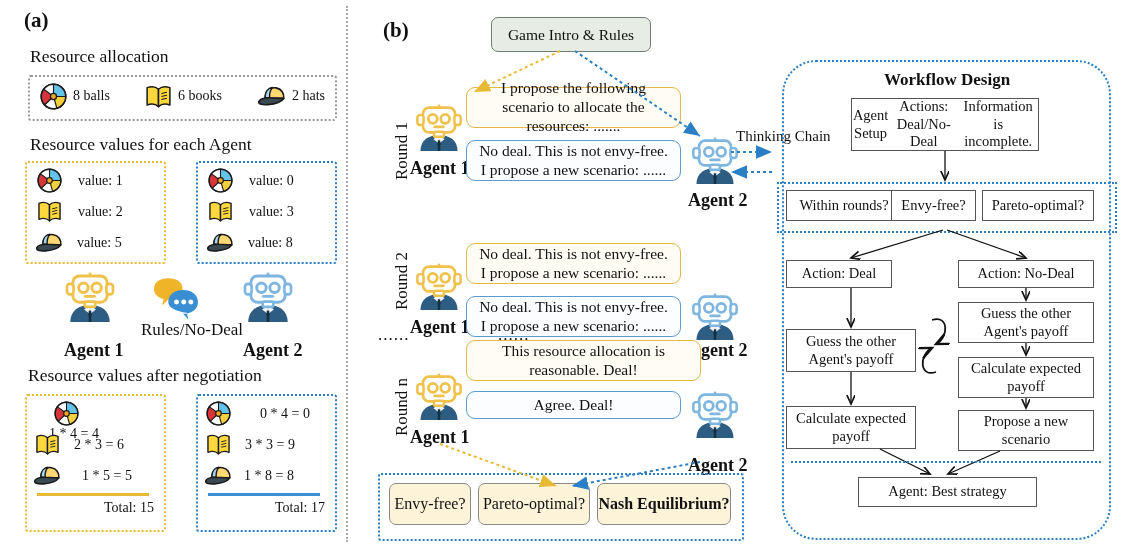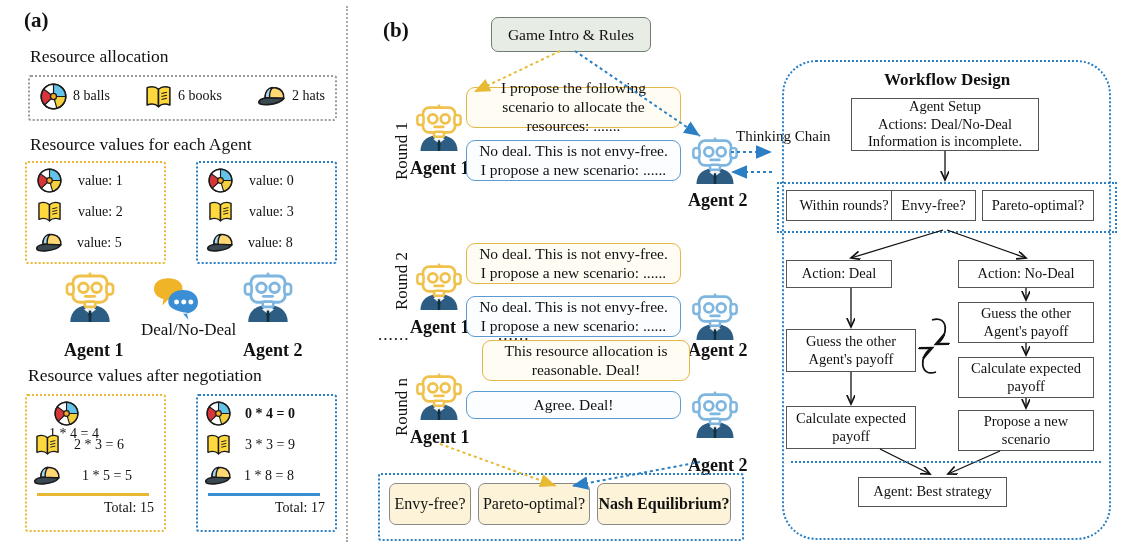--- a/index.html
+++ b/index.html
@@ -203,21 +203,21 @@
 <div class="abs" style="left:148px;top:277px;">
   <svg width="56" height="44" viewBox="0 0 41 37">
       <use href="#g-chat"></use>
     </svg>
 </div>
 <div class="abs" style="left:240px;top:272px;">
   <svg width="56" height="50" viewBox="0 0 42 38">
       <use href="#g-agent-b"></use>
     </svg>
 </div>
-<div class="abs val" style="left:141px;top:320px;font-size:17px;">Deal/No-Deal</div>
+<div class="abs val" style="left:141px;top:320px;font-size:17px;">Rules/No-Deal</div>
 <div class="abs agentlbl" style="left:64px;top:340px;">Agent 1</div>
 <div class="abs agentlbl" style="left:243px;top:340px;">Agent 2</div>
 
 <div class="abs sect-title" style="left:28px;top:365px;">Resource values after negotiation</div>
 
 <div class="abs dotted-y" style="left:25px;top:394px;width:137px;height:134px;">
   <div class="row" style="position:absolute;left:8px;top:5px;flex-direction:column;">
     <span class="ico">
       <svg width="25" height="25" viewBox="0 0 32 32">
           <use href="#g-ball"></use>
@@ -245,21 +245,21 @@
   <div class="val" style="position:absolute;right:10px;top:104px;">Total:  15</div>
 </div>
 
 <div class="abs dotted-b" style="left:196px;top:394px;width:137px;height:134px;">
   <div class="row" style="position:absolute;left:8px;top:5px;">
     <span class="ico">
       <svg width="25" height="25" viewBox="0 0 32 32">
           <use href="#g-ball"></use>
         </svg>
       </span>
-    <span class="val" style="margin-left:14px;font-weight:bold;">0 * 4 = 0</span>
+    <span class="val" style="margin-left:29px;">0 * 4 = 0</span>
   </div>
   <div class="row" style="position:absolute;left:8px;top:36px;">
     <span class="ico">
       <svg width="25" height="25" viewBox="0 0 32 32">
           <use href="#g-book"></use>
         </svg>
       </span>
     <span class="val" style="margin-left:14px;">3 * 3 = 9</span>
   </div>
   <div class="row" style="position:absolute;left:6px;top:66px;">
@@ -317,21 +317,21 @@
     </svg>
 </div>
 <div class="abs agentlbl" style="left:688px;top:340px;">Agent 2</div>
 
 <div class="abs" style="left:413px;top:373px;">
   <svg width="52" height="47" viewBox="0 0 42 38">
       <use href="#g-agent-y"></use>
     </svg>
 </div>
 <div class="abs agentlbl" style="left:410px;top:427px;">Agent 1</div>
-<div class="abs bubble bub-y" style="left:466px;top:340px;width:208px;height:41px;margin-left:16px;">This resource allocation is reasonable. Deal!</div>
+<div class="abs bubble bub-y" style="left:466px;top:340px;width:235px;height:41px;">This resource allocation is reasonable. Deal!</div>
 <div class="abs bubble bub-b" style="left:466px;top:391px;width:215px;height:28px;">Agree. Deal!</div>
 <div class="abs" style="left:689px;top:391px;">
   <svg width="52" height="47" viewBox="0 0 42 38">
       <use href="#g-agent-b"></use>
     </svg>
 </div>
 <div class="abs agentlbl" style="left:688px;top:455px;">Agent 2</div>
 
 <div class="abs dotted-b" style="left:378px;top:473px;width:362px;height:64px;"></div>
 <div class="abs tagbox" style="left:389px;top:483px;width:82px;height:42px;">Envy-free?</div>
@@ -350,41 +350,41 @@
 
   <path d="M731,152 L772,152" stroke="#2b7fc4" stroke-width="2" stroke-dasharray="3,3" fill="none" marker-end="url(#arrB)"></path>
   <path d="M772,172 L731,172" stroke="#2b7fc4" stroke-width="2" stroke-dasharray="3,3" fill="none" marker-end="url(#arrB)"></path>
 </svg>
 <div class="abs" style="left:736px;top:128px;font-size:15px;">Thinking Chain</div>
 
 <div class="abs" style="left:782px;top:60px;width:325px;height:476px;
      border:2.5px dotted #2b7fc4;border-radius:34px;"></div>
 <div class="abs bold" style="left:884px;top:70px;font-size:17px;">Workflow Design</div>
 
-<div class="abs flowbox" style="left:851px;top:98px;width:188px;height:53px;flex-direction:column;">
+<div class="abs flowbox" style="left:851px;top:98px;width:188px;height:53px;">
   <span>Agent Setup</span>
   <span>Actions: Deal/No-Deal</span>
   <span>Information is incomplete.</span>
 </div>
 
 <div class="abs" style="left:777px;top:182px;width:336px;height:47px;border:2px dotted #2b7fc4;"></div>
 <div class="abs flowbox" style="left:786px;top:190px;width:116px;height:31px;border-width:1.8px;">Within rounds?</div>
 <div class="abs flowbox" style="left:891px;top:190px;width:85px;height:31px;border-width:1.8px;">Envy-free?</div>
 <div class="abs flowbox" style="left:982px;top:190px;width:112px;height:31px;border-width:1.8px;">Pareto-optimal?</div>
 
 <div class="abs flowbox" style="left:786px;top:260px;width:106px;height:28px;">Action: Deal</div>
 <div class="abs flowbox" style="left:786px;top:329px;width:130px;height:43px;">Guess the other Agent's payoff</div>
 <div class="abs flowbox" style="left:786px;top:406px;width:130px;height:43px;">Calculate expected payoff</div>
 
 <div class="abs flowbox" style="left:958px;top:260px;width:136px;height:28px;">Action: No-Deal</div>
 <div class="abs flowbox" style="left:958px;top:302px;width:136px;height:41px;">Guess the other Agent's payoff</div>
 <div class="abs flowbox" style="left:958px;top:357px;width:136px;height:41px;">Calculate expected payoff</div>
 <div class="abs flowbox" style="left:958px;top:410px;width:136px;height:41px;font-family:Liberation Serif, serif;">Propose a new scenario</div>
 
-<div class="abs flowbox" style="left:858px;top:477px;width:149px;height:30px;">Agent: Best strategy</div>
+<div class="abs flowbox" style="left:858px;top:477px;width:179px;height:30px;">Agent: Best strategy</div>
 
 <svg class="abs" style="left:0;top:0;width:1127px;height:548px;pointer-events:none;">
   <path d="M945,151 L945,180" stroke="#111" stroke-width="1.3" fill="none" marker-end="url(#arrH)"></path>
   <path d="M943,230 L851,258" stroke="#111" stroke-width="1.3" fill="none" marker-end="url(#arrH)"></path>
   <path d="M947,230 L1026,258" stroke="#111" stroke-width="1.3" fill="none" marker-end="url(#arrH)"></path>
   <path d="M851,288 L851,327" stroke="#111" stroke-width="1.3" fill="none" marker-end="url(#arrH)"></path>
   <path d="M851,372 L851,404" stroke="#111" stroke-width="1.3" fill="none" marker-end="url(#arrH)"></path>
   <path d="M1026,288 L1026,300" stroke="#111" stroke-width="1.3" fill="none" marker-end="url(#arrH)"></path>
   <path d="M1026,343 L1026,355" stroke="#111" stroke-width="1.3" fill="none" marker-end="url(#arrH)"></path>
   <path d="M1026,398 L1026,408" stroke="#111" stroke-width="1.3" fill="none" marker-end="url(#arrH)"></path>

